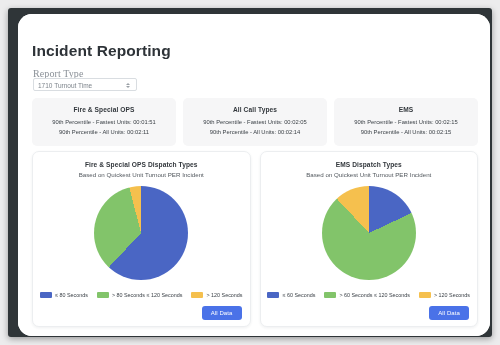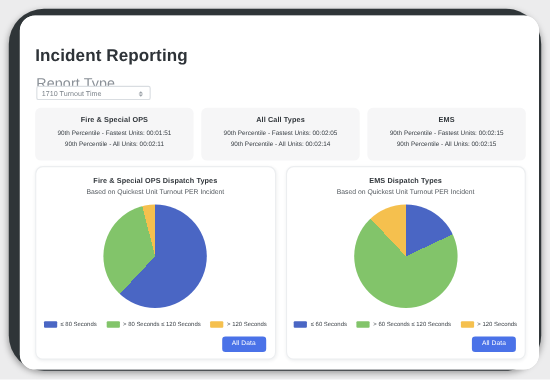--- a/index.html
+++ b/index.html
@@ -15,21 +15,21 @@
     -webkit-font-smoothing: antialiased;
   }
 
   
   .device-frame {
     position: absolute;
     left: 8px;
     top: 8px;
     width: 484px;
     height: 329px;
-    border-radius: 32px;
+    border-radius: 3px;
     background: #2f3538;
     box-shadow: 0 2px 6px rgba(0,0,0,0.35);
     box-sizing: border-box;
     padding-left: 24px;
   }
   .device-screen {
     position: absolute;
     left: 10px;
     top: 6px;
     width: 472px;
@@ -55,23 +55,24 @@
     font-size: 15.5px;
     font-weight: bold;
     color: #2e3338;
     letter-spacing: 0.1px;
   }
 
   .field-label {
     position: absolute;
     left: 15px;
     top: 54px;
-    font-size: 13px;
+    font-size: 10px;
     color: #8a9097;
     letter-spacing: 0.1px;
+    font-family: Liberation Serif, serif;
   }
 
   .select-wrap {
     position: absolute;
     left: 15px;
     top: 64px;
     width: 104px;
     height: 13px;
     border: 1px solid #d9dde1;
     border-radius: 2px;

